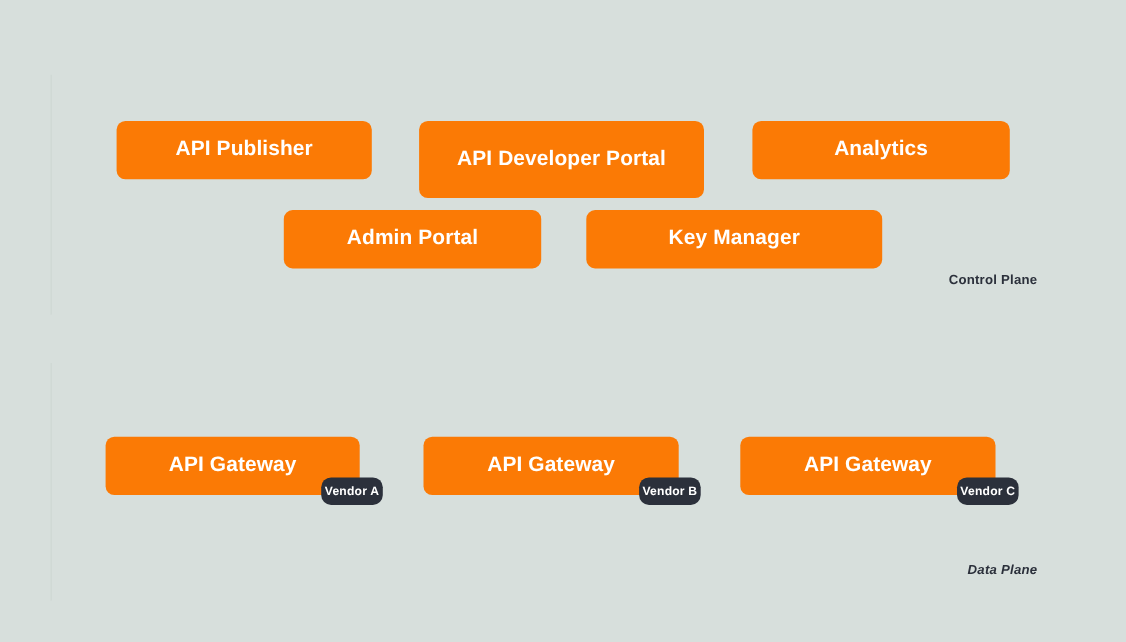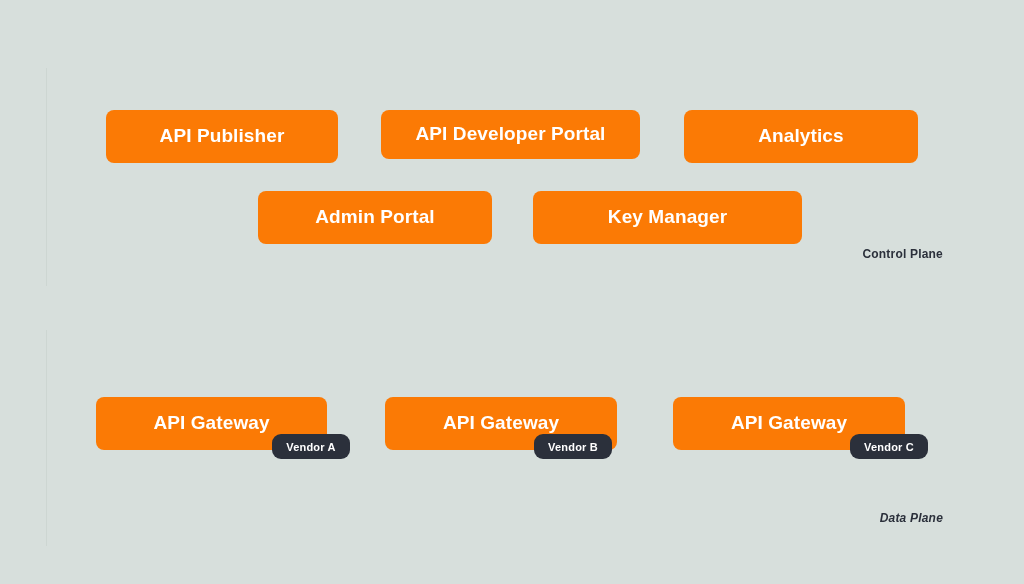--- a/index.html
+++ b/index.html
@@ -41,21 +41,21 @@
     justify-content: center;
     font-size: 19px;
     font-weight: bold;
     letter-spacing: 0.1px;
     box-sizing: border-box;
     line-height: 1.1;
   }
 
   
   .node.api-publisher        { left: 106px; top: 110px; width: 232px; height: 53px; }
-  .node.api-developer-portal { left: 381px; top: 110px; width: 259px; height: 49px; }
+  .node.api-developer-portal { left: 381px; top: 110px; width: 259px; height: 70px; }
   .node.analytics            { left: 684px; top: 110px; width: 234px; height: 53px; }
   
   .node.admin-portal         { left: 258px; top: 191px; width: 234px; height: 53px; }
   .node.key-manager          { left: 533px; top: 191px; width: 269px; height: 53px; }
   
   .node.gateway-a { left:  96px; top: 397px; width: 231px; height: 53px; }
   .node.gateway-b { left: 385px; top: 397px; width: 232px; height: 53px; }
   .node.gateway-c { left: 673px; top: 397px; width: 232px; height: 53px; }
 
   
@@ -64,25 +64,26 @@
     background: #2b303b;
     color: #ffffff;
     border-radius: 9px;
     font-size: 11px;
     font-weight: bold;
     letter-spacing: 0.2px;
     display: flex;
     align-items: center;
     justify-content: center;
     height: 25px;
-    width: 78px;
+    width: 56px;
     box-sizing: border-box;
+    margin-left: 20px;
   }
   .vendor-badge.a { left: 272px; top: 434px; }
-  .vendor-badge.b { left: 534px; top: 434px; }
+  .vendor-badge.b { left: 561px; top: 434px; }
   .vendor-badge.c { left: 850px; top: 434px; }
 
   
   .plane-label {
     position: absolute;
     color: #2b303b;
     font-size: 12px;
     font-weight: bold;
     letter-spacing: 0.2px;
     text-align: right;

